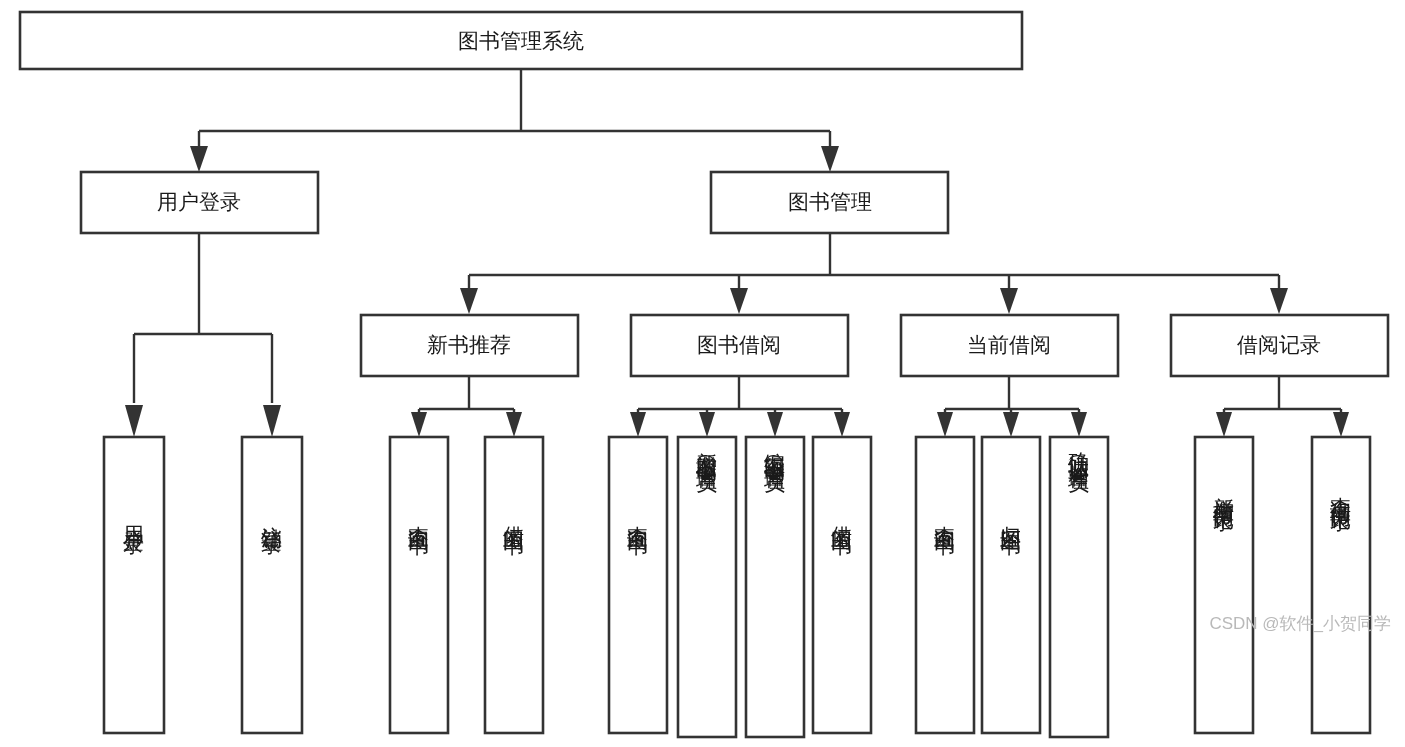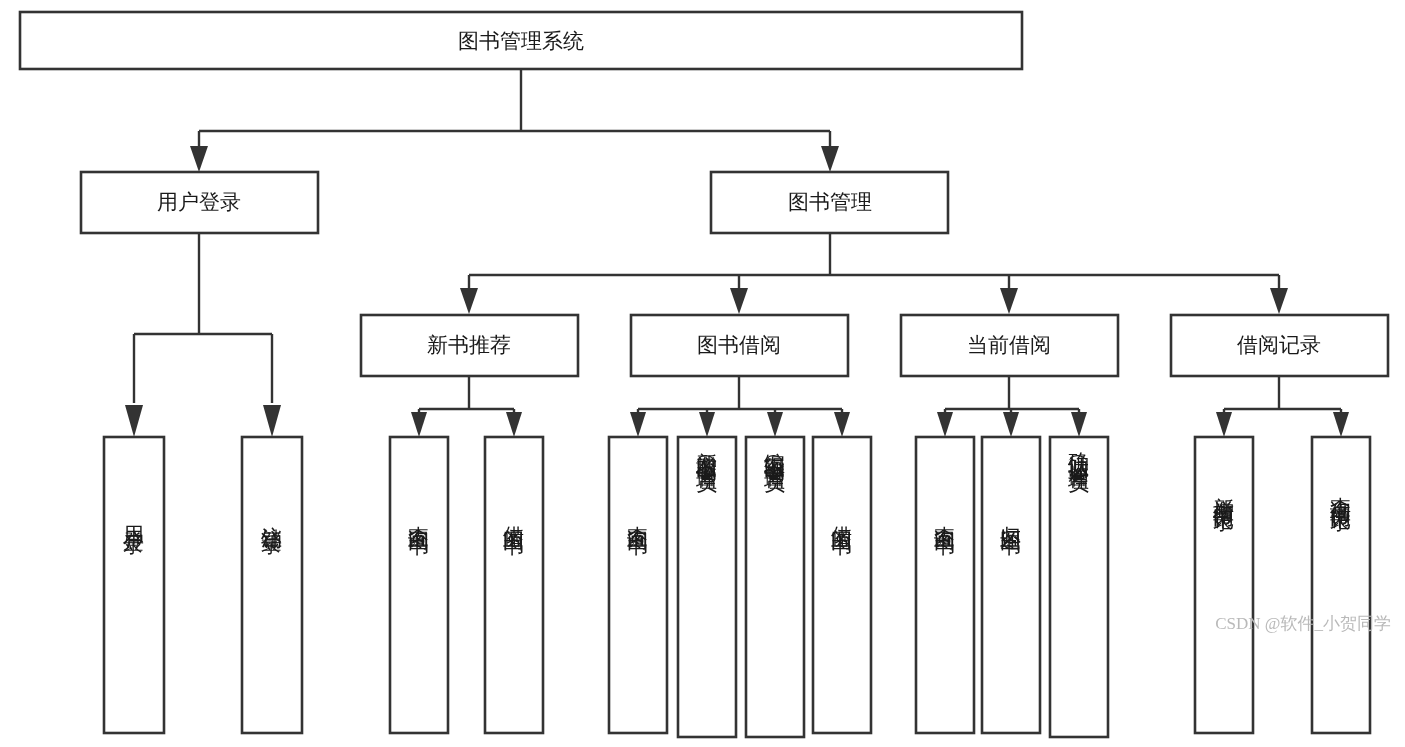--- a/index.html
+++ b/index.html
@@ -54,21 +54,21 @@
     fill: #1a1a1a;
     text-anchor: middle;
     writing-mode: vertical-rl;
     glyph-orientation-vertical: 0;
     letter-spacing: 3px;
   }
   .watermark {
     position: absolute;
     right: 14px;
     bottom: 6px;
-    font-family: Liberation Serif, serif;
+    font-family: Liberation Sans, sans-serif;
     font-size: 17px;
     color: #b9b9b9;
     white-space: nowrap;
     user-select: none;
   }
 </style>
 </head>
 <body>
 
 <div id="diagram-root">

